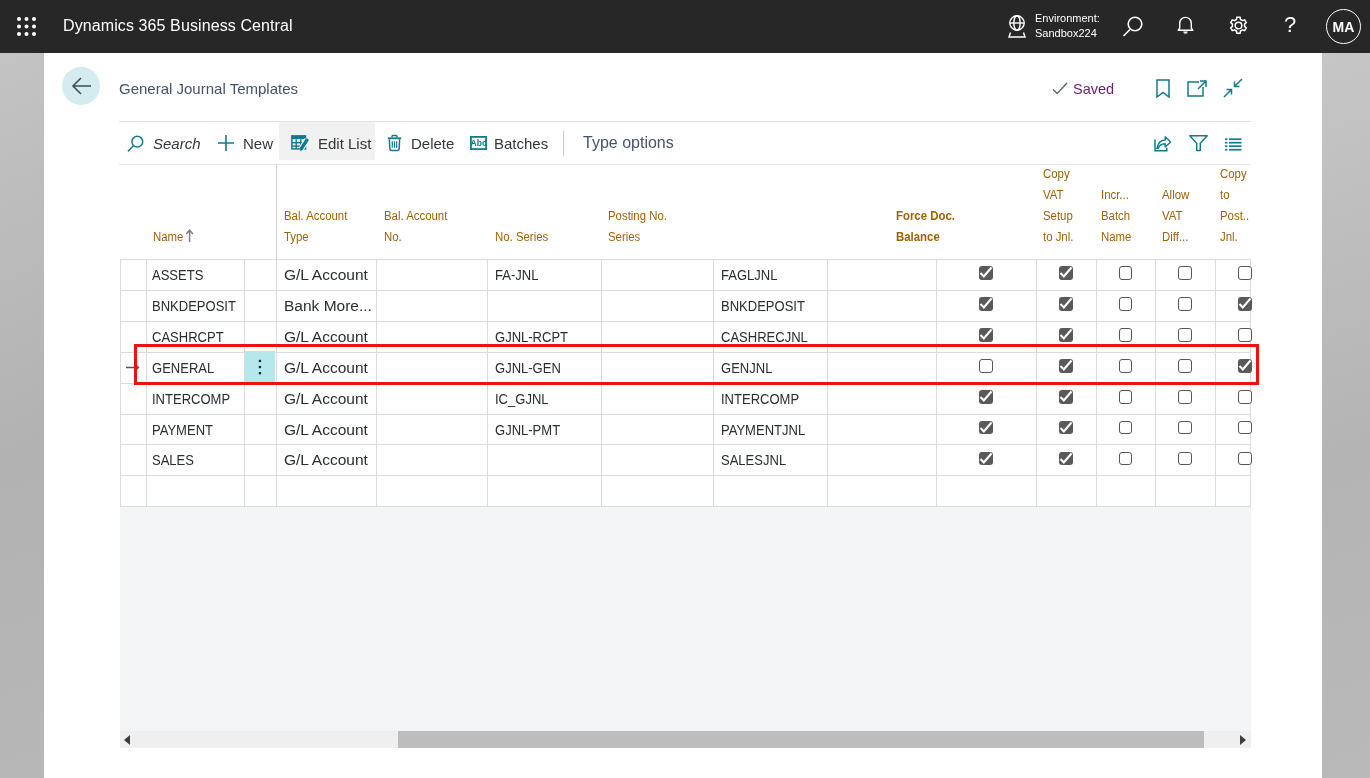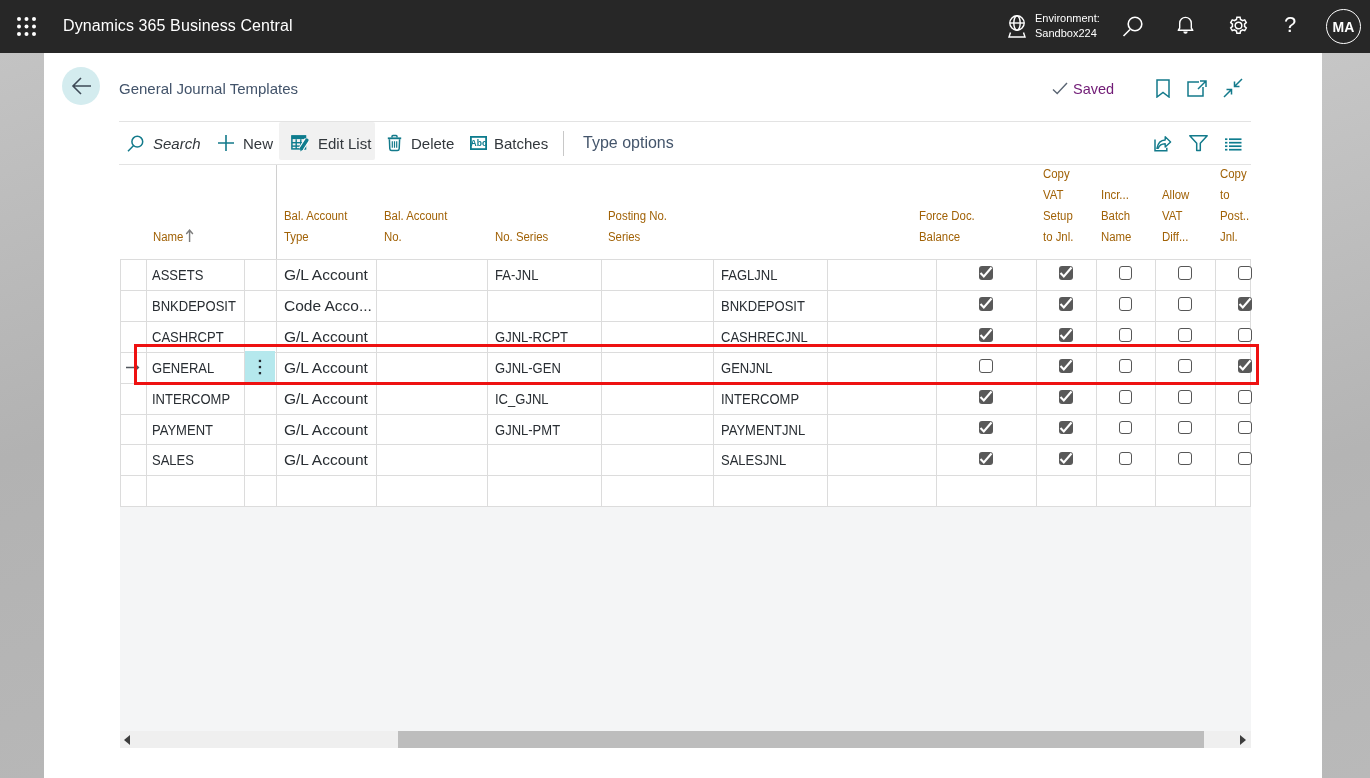--- a/index.html
+++ b/index.html
@@ -225,21 +225,21 @@
         </div>
       <div class="hdr" style="left:264px; width:100px;">
           <span>Bal. Account<br>No.</span>
         </div>
       <div class="hdr" style="left:488px; width:105px;">
           <span>Posting No.<br>Series</span>
         </div>
       <div class="hdr" style="left:375px; width:100px;">
           <span>No. Series</span>
         </div>
-      <div class="hdr" style="left:799px; width:90px;">
+      <div class="hdr" style="left:776px; width:90px;font-weight:bold;">
           <span>Force Doc.<br>Balance</span>
         </div>
       <div class="hdr" style="left:923px; width:50px;">
           <span>Copy<br>VAT<br>Setup<br>to Jnl.</span>
         </div>
       <div class="hdr" style="left:981px; width:50px;">
           <span>Incr...<br>Batch<br>Name</span>
         </div>
       <div class="hdr" style="left:1042px;width:50px;">
           <span>Allow<br>VAT<br>Diff...</span>
@@ -286,21 +286,21 @@
           </div>
       <div class="cb on" style="left:939.25px;top:7.4px">
             <svg width="12" height="12" viewBox="0 0 12 12">
               <path d="M0.5 6 L3.8 9.5 L11.5 0.5" stroke="#fff" stroke-width="2.1" fill="none"></path>
             </svg>
           </div>
       <div class="cb off" style="left:998.75px;top:7.4px"></div>
       <div class="cb off" style="left:1058.25px;top:7.4px"></div>
       <div class="cb off" style="left:1118.25px;top:7.4px"></div>
       <div class="cell" style="left:32px;top:37.9px">BNKDEPOSIT</div>
-      <div class="cell cellm" style="left:164px;top:37.9px">Code Acco...</div>
+      <div class="cell cellm" style="left:164px;top:37.9px">Bank More...</div>
       <div class="cell" style="left:601px;top:37.9px">BNKDEPOSIT</div>
       <div class="cb on" style="left:859.25px;top:38.3px">
             <svg width="12" height="12" viewBox="0 0 12 12">
               <path d="M0.5 6 L3.8 9.5 L11.5 0.5" stroke="#fff" stroke-width="2.1" fill="none"></path>
             </svg>
           </div>
       <div class="cb on" style="left:939.25px;top:38.3px">
             <svg width="12" height="12" viewBox="0 0 12 12">
               <path d="M0.5 6 L3.8 9.5 L11.5 0.5" stroke="#fff" stroke-width="2.1" fill="none"></path>
             </svg>

